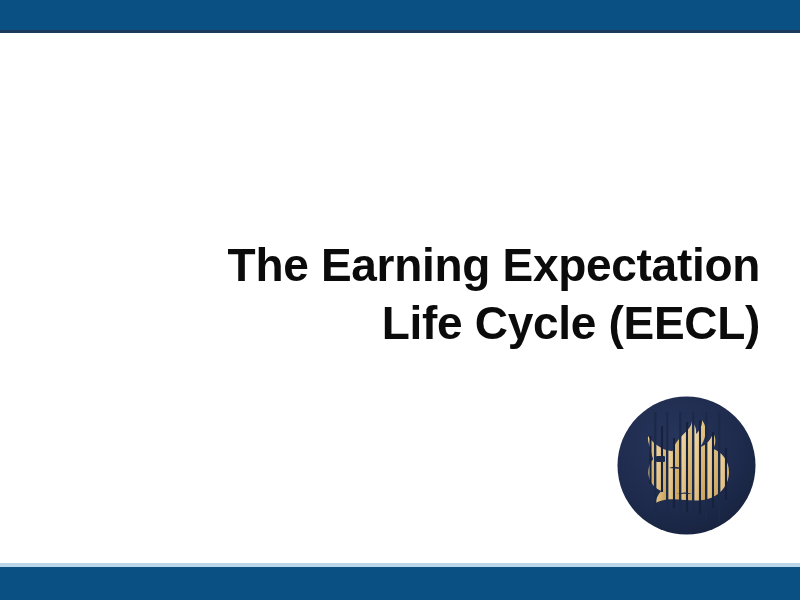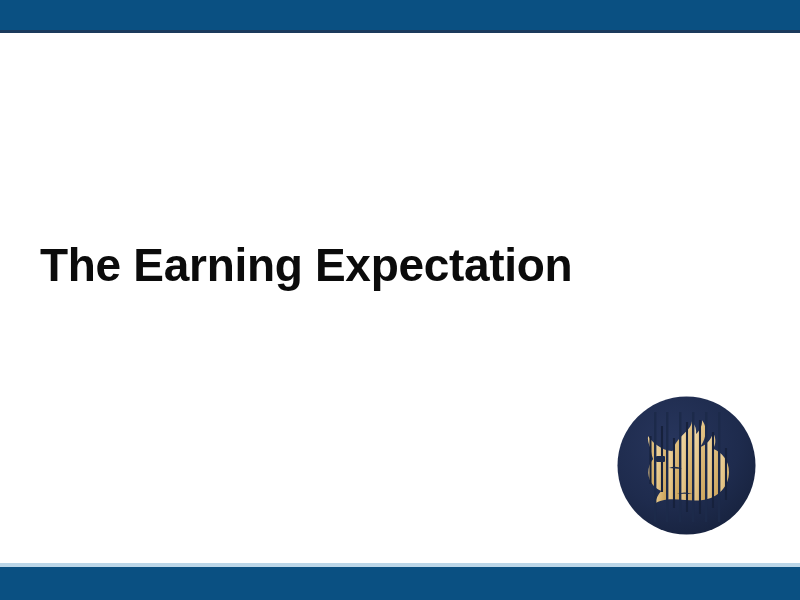--- a/index.html
+++ b/index.html
@@ -57,21 +57,21 @@
     height: 33px;
     background: #0A5082;
   }
 
   
   .title-block {
     position: absolute;
     left: 40px;
     top: 236px;
     width: 720px;
-    text-align: left;
+    text-align: right;
   }
   .title-line {
     display: block;
     color: #0B0B0B;
     font-family: "Liberation Sans", sans-serif;
     font-weight: bold;
     font-size: 46px;
     line-height: 58px;
     letter-spacing: -0.3px;
     white-space: nowrap;
@@ -94,20 +94,21 @@
 </head>
 <body>
 
 <div id="slide">
 
   <div class="band-top"></div>
   <div class="band-top-rule"></div>
 
   <div class="title-block">
     <span class="title-line">The Earning Expectation</span>
+    <span class="title-line">Life Cycle (EECL)</span>
   </div>
 
   <div class="logo">
     <svg viewBox="0 0 139 139" xmlns="http://www.w3.org/2000/svg" aria-hidden="true">
       <defs>
         <radialGradient id="navyGrad" cx="40%" cy="32%" r="78%">
           <stop offset="0%" stop-color="#27355C"></stop>
           <stop offset="62%" stop-color="#1E2B4D"></stop>
           <stop offset="100%" stop-color="#16213C"></stop>
         </radialGradient>

